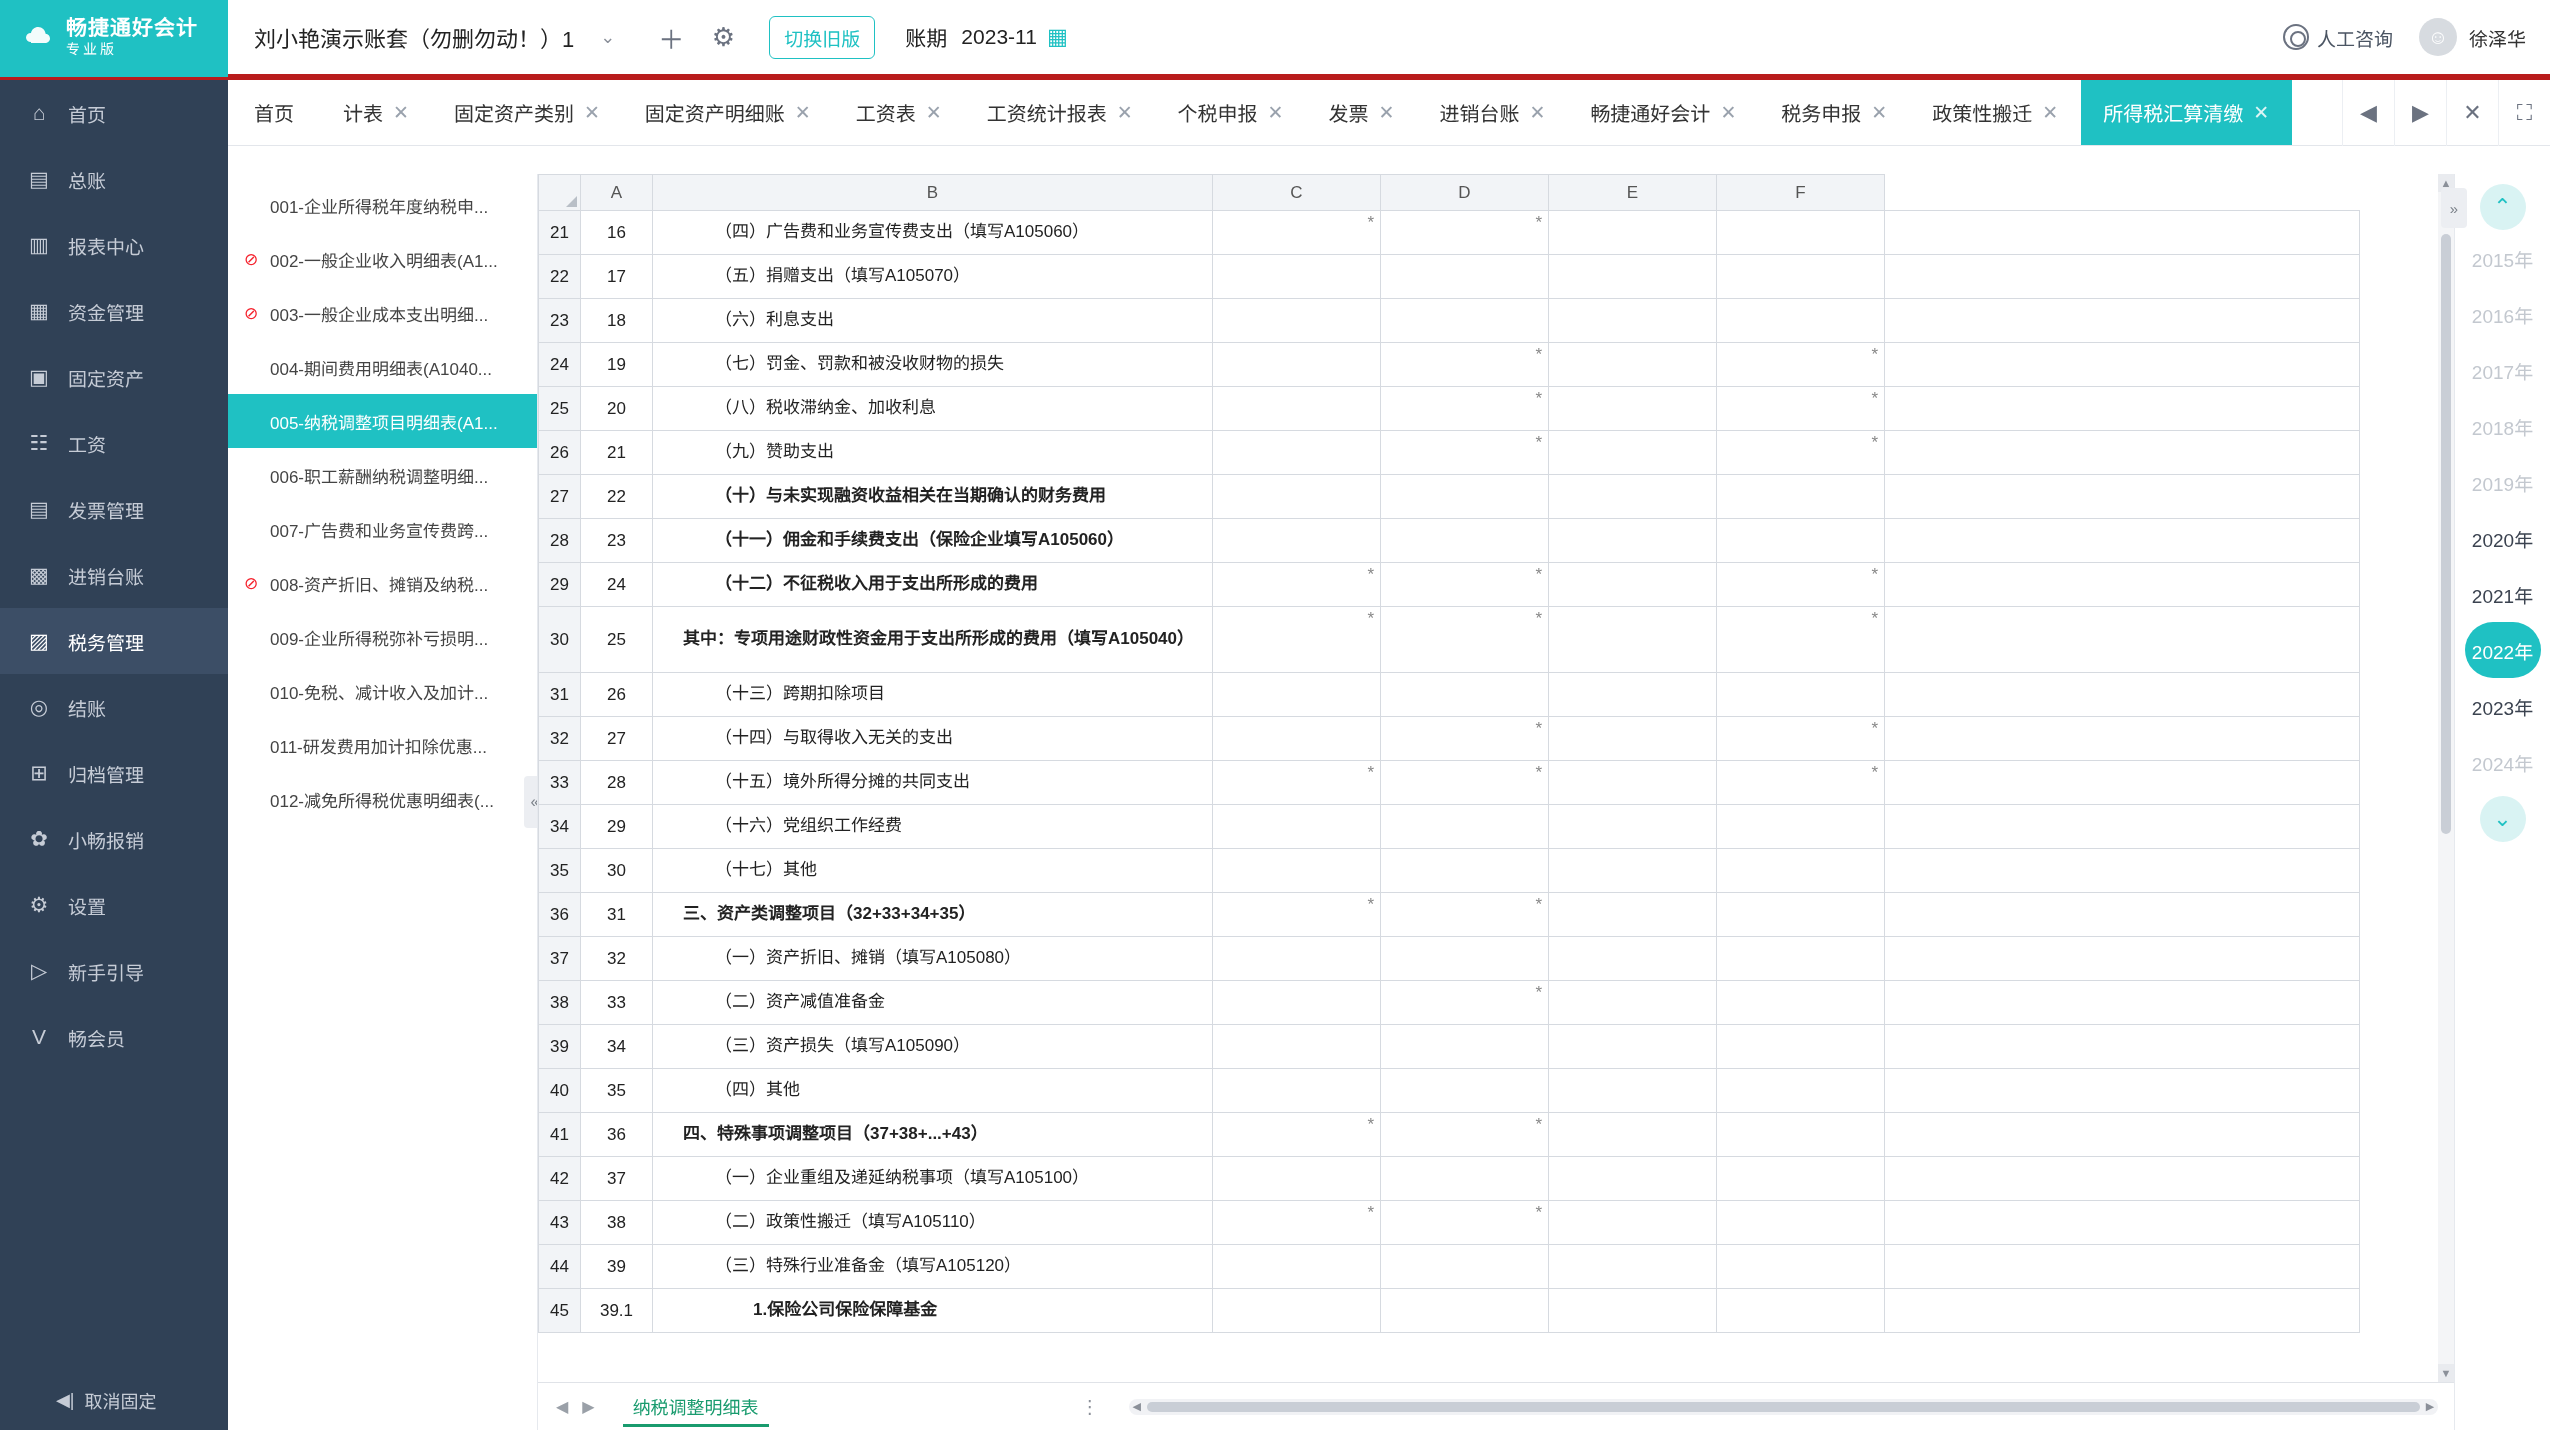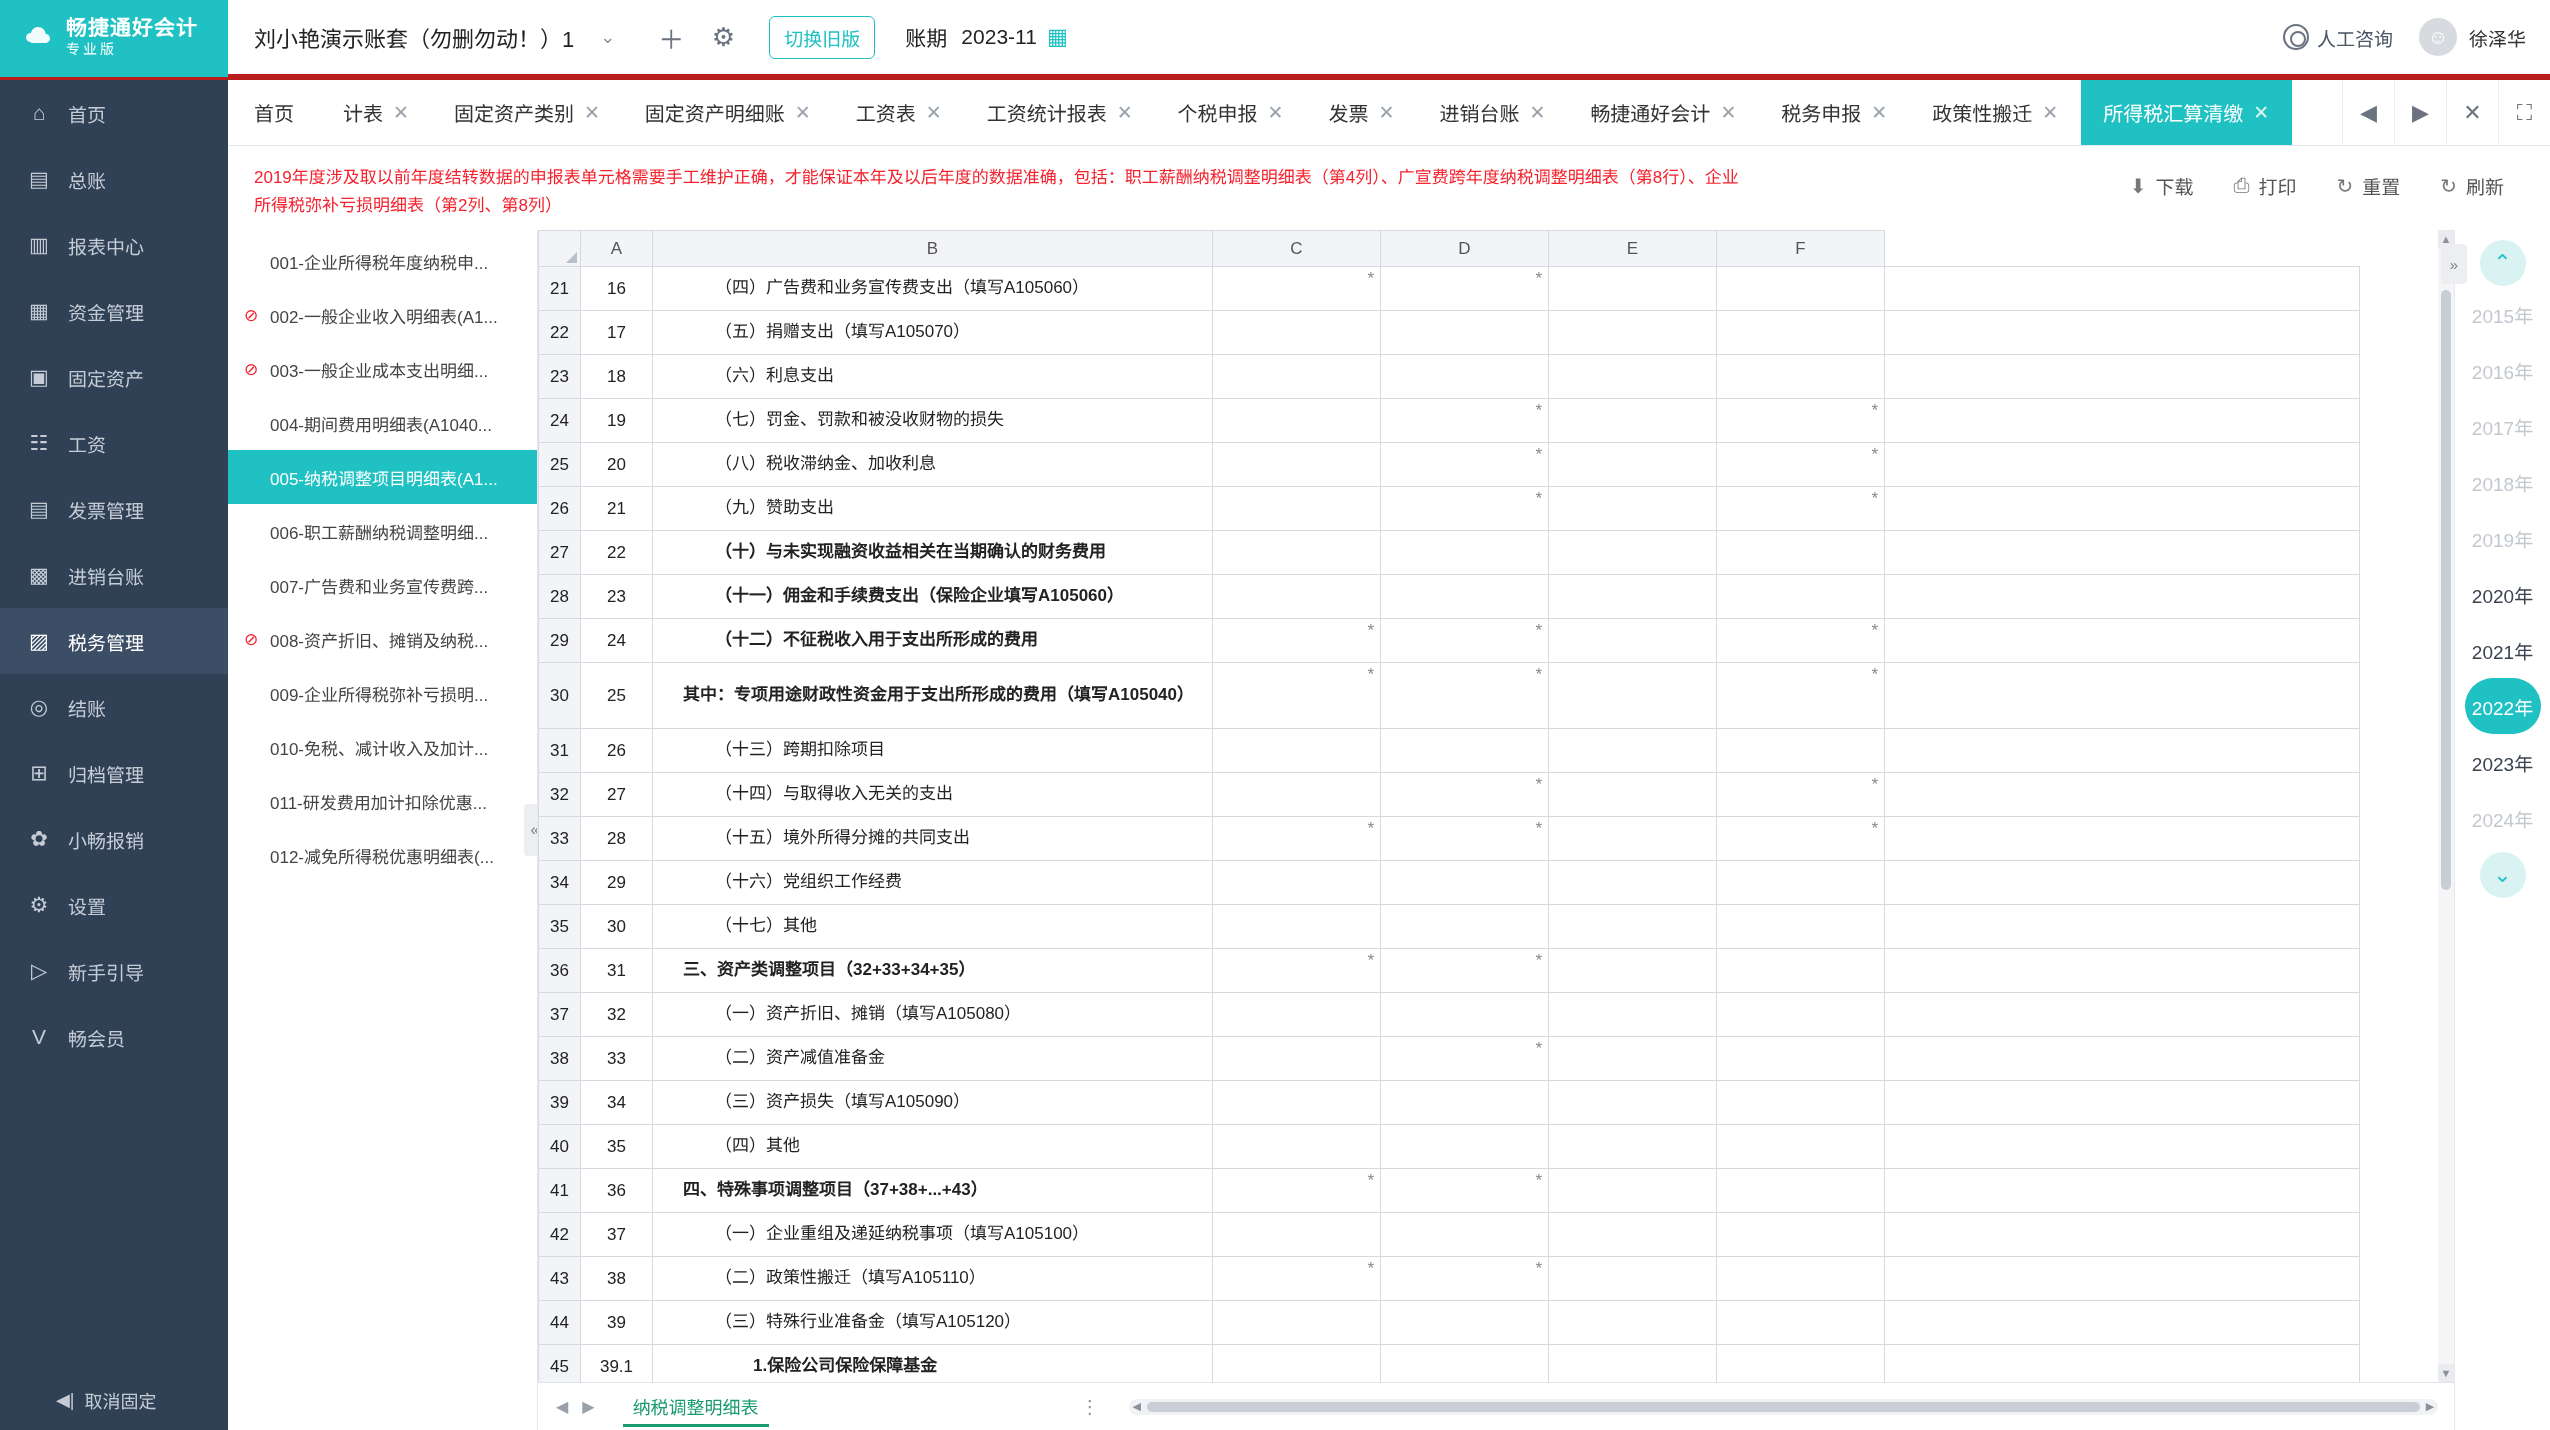--- a/index.html
+++ b/index.html
@@ -299,21 +299,20 @@
         </div>
         <div class="tabctrl">
           <span class="c">◀</span>
           <span class="c">▶</span>
           <span class="c">✕</span>
           <span class="c">⛶</span>
         </div>
       </div>
 
       <div class="notice">
-        <div class="notice-text">2019年度涉及取以前年度结转数据的申报表单元格需要手工维护正确，才能保证本年及以后年度的数据准确，包括：职工薪酬纳税调整明细表（第4列）、广宣费跨年度纳税调整明细表（第8行）、企业所得税弥补亏损明细表（第2列、第8列）</div>
         <div class="notice-actions">
           <span class="na">
             <span class="ic">⬇</span>
             <span>下载</span>
           </span>
           <span class="na">
             <span class="ic">⎙</span>
             <span>打印</span>
           </span>
           <span class="na">

